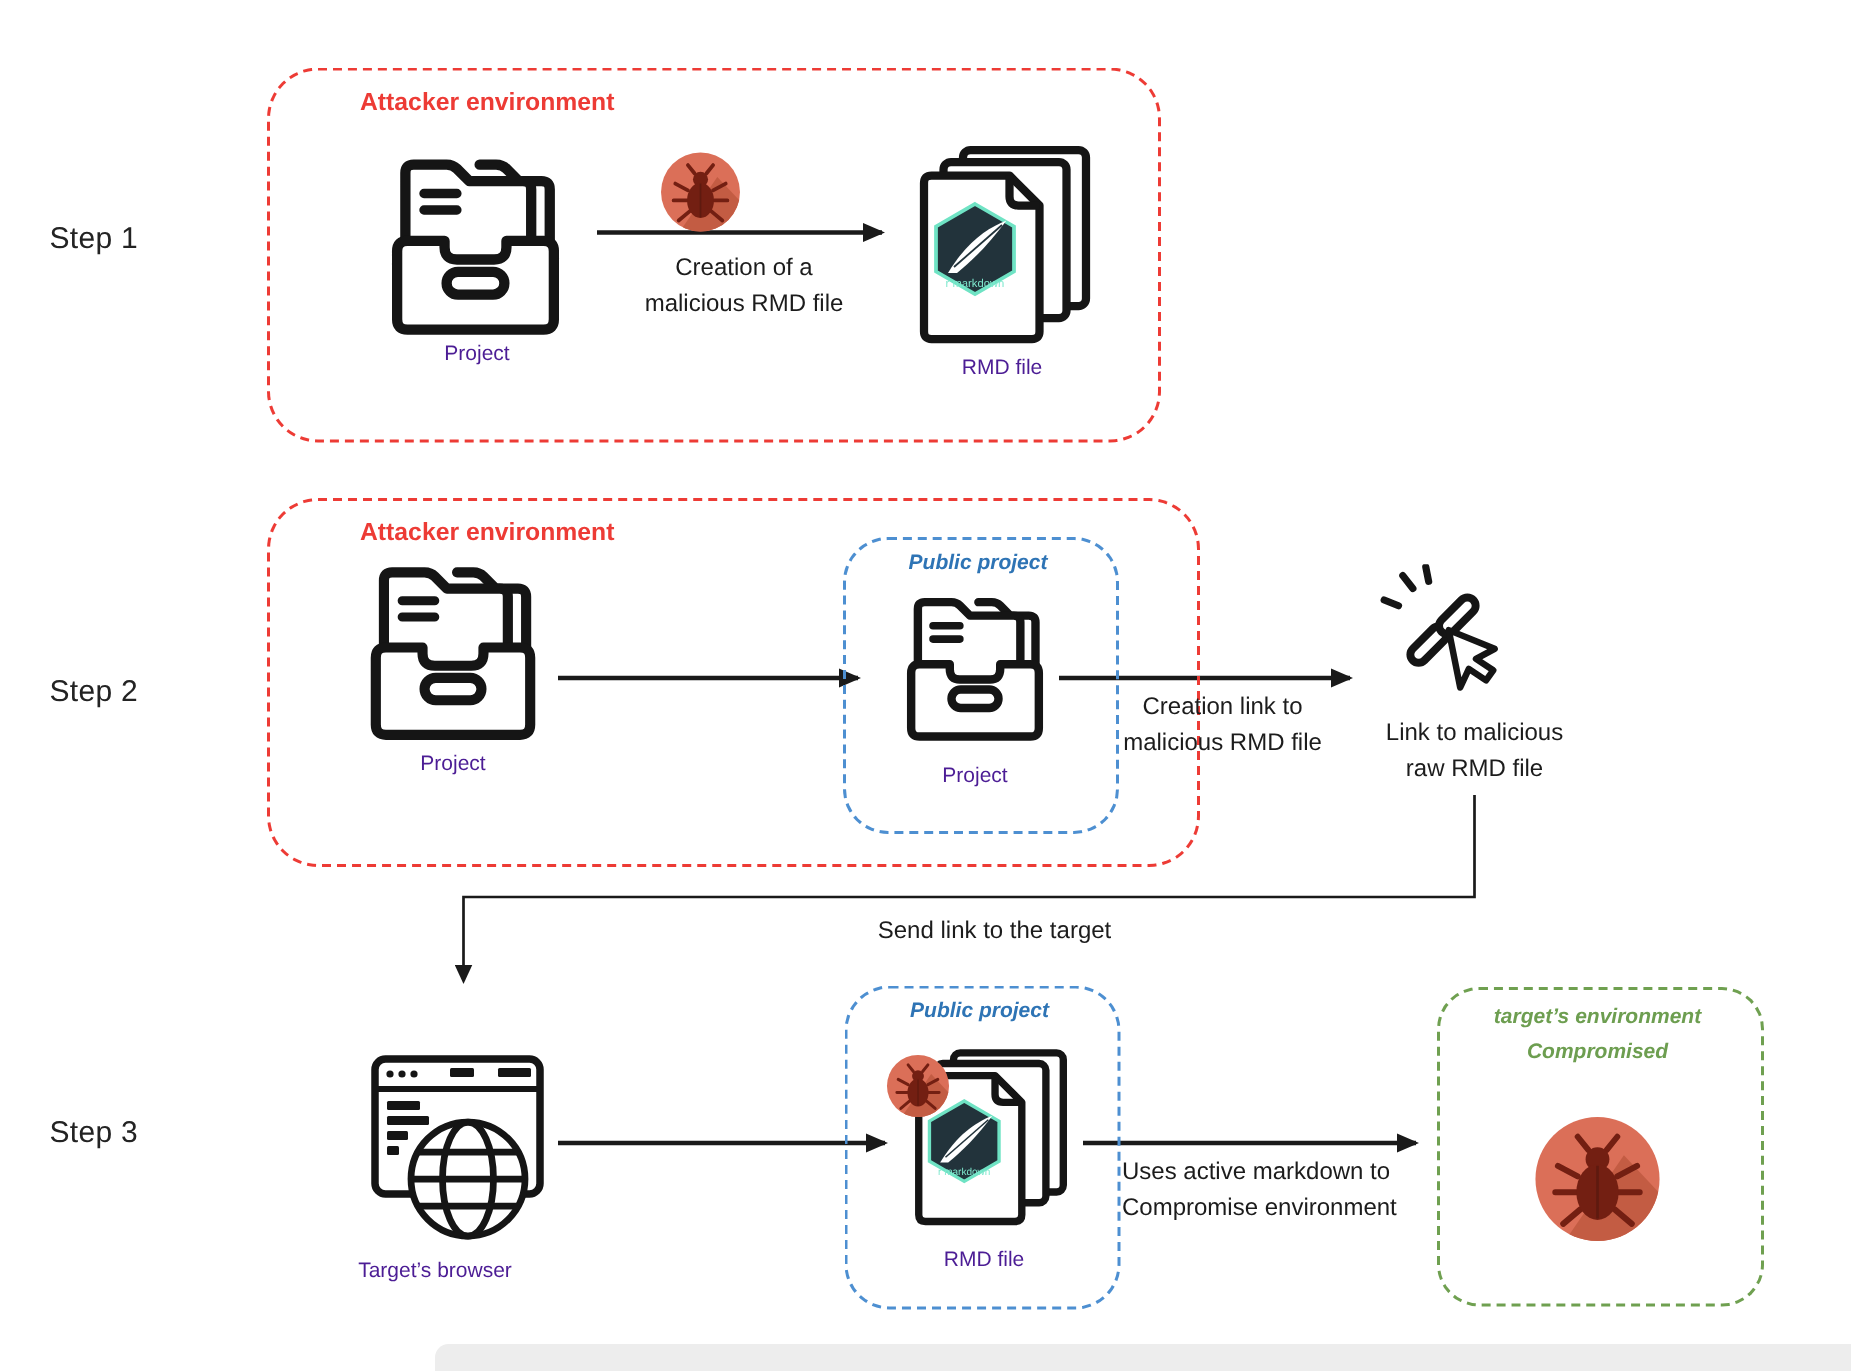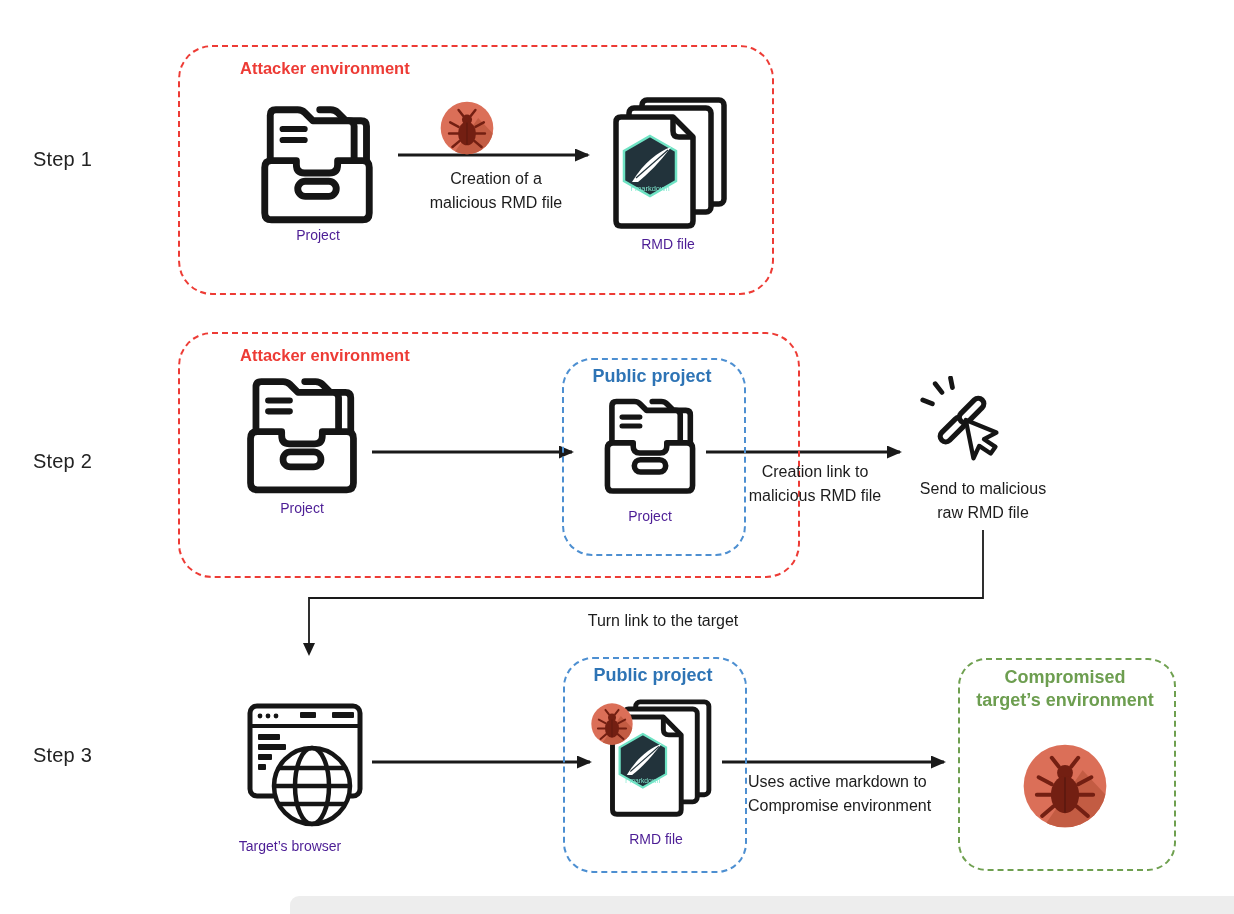--- a/index.html
+++ b/index.html
@@ -4,21 +4,21 @@
 <style>
   html,body{margin:0;padding:0;background:#fff;}
   .canvas{position:relative;width:1234px;height:914px;background:#ffffff;overflow:hidden;
           font-family:"Liberation Sans",sans-serif;color:#1f1f1f;}
   .step-label{position:absolute;font-size:20px;color:#232323;letter-spacing:.2px;}
   .dashed-box{position:absolute;border:2px dashed;background:transparent;}
   .dashed-box.red{border-color:#ED3B35;border-radius:34px;}
   .dashed-box.blue{border-color:#4D8FD1;border-radius:30px;}
   .dashed-box.green{border-color:#6FA050;border-radius:28px;}
   .env-label{position:absolute;font-weight:bold;font-size:16.5px;color:#ED3B35;}
-  .box-title{position:absolute;font-weight:bold;font-size:18px;text-align:center;}
+  .box-title{position:absolute;font-weight:bold;font-size:14px;text-align:center;font-style:italic;}
   .box-title.blue{color:#2E74B5;}
   .box-title.green{color:#6D9E50;line-height:23px;}
   .caption{position:absolute;font-size:16px;line-height:24px;color:#1c1c1c;}
   .caption.center{transform:translateX(-50%);text-align:center;white-space:nowrap;}
   .icon-label{position:absolute;font-size:14px;color:#4c1d95;transform:translateX(-50%);white-space:nowrap;}
   .icon-wrap{position:absolute;}
   .icon-wrap svg{display:block;width:100%;height:100%;}
   .arrows{position:absolute;left:0;top:0;pointer-events:none;}
   .bottom-bar{position:absolute;left:290px;top:896px;width:944px;height:18px;
               background:#ededed;border-radius:9px 0 0 0;}
@@ -177,25 +177,25 @@
     <span style="display:block">Creation link to</span>
     <span style="display:block">malicious RMD file</span>
   </div>
 
   <div class="icon-wrap" style="left:918px;top:376px;width:88px;height:92px">
     <svg viewBox="0 0 92 96">
         <use href="#icon-link"></use>
       </svg>
   </div>
   <div class="caption center" style="left:983px;top:477px">
-    <span style="display:block">Send to malicious</span>
+    <span style="display:block">Link to malicious</span>
     <span style="display:block">raw RMD file</span>
   </div>
 
-  <div class="caption center" style="left:663px;top:609px">Turn link to the target</div>
+  <div class="caption center" style="left:663px;top:609px">Send link to the target</div>
 
   <div class="step-label" style="left:33px;top:744px">Step 3</div>
 
   <div class="icon-wrap" style="left:246px;top:698px;width:118px;height:132px">
     <svg viewBox="0 0 118 132">
         <use href="#icon-browser"></use>
       </svg>
   </div>
   <div class="icon-label" style="left:290px;top:838px">Target’s browser</div>
 
@@ -214,22 +214,22 @@
   </div>
   <div class="icon-label" style="left:656px;top:831px">RMD file</div>
 
   <div class="caption" style="left:748px;top:770px">
     <span style="display:block">Uses active markdown to</span>
     <span style="display:block">Compromise environment</span>
   </div>
 
   <div class="dashed-box green" style="left:958px;top:658px;width:214px;height:209px"></div>
   <div class="box-title green" style="left:958px;top:666px;width:214px">
+    <span style="display:block">target’s environment</span>
     <span style="display:block">Compromised</span>
-    <span style="display:block">target’s environment</span>
   </div>
   <div class="icon-wrap" style="left:1021px;top:742px;width:88px;height:88px">
     <svg viewBox="0 0 100 100">
         <use href="#icon-bug"></use>
       </svg>
   </div>
 
   <div class="bottom-bar"></div>
 </div>
 

